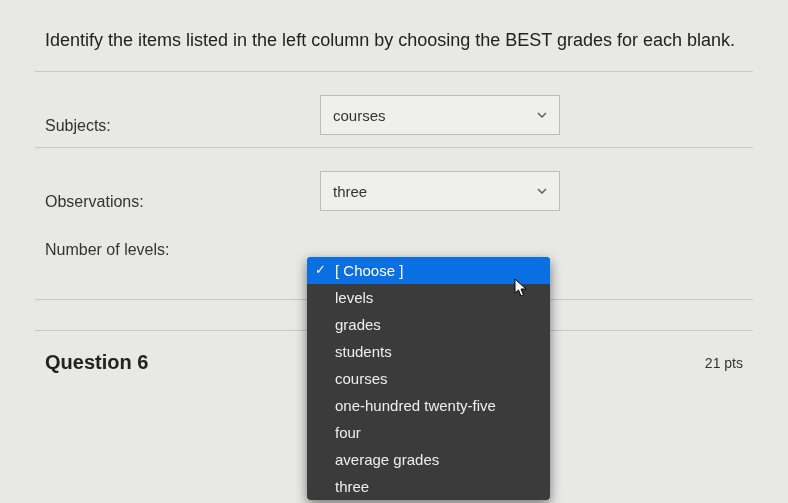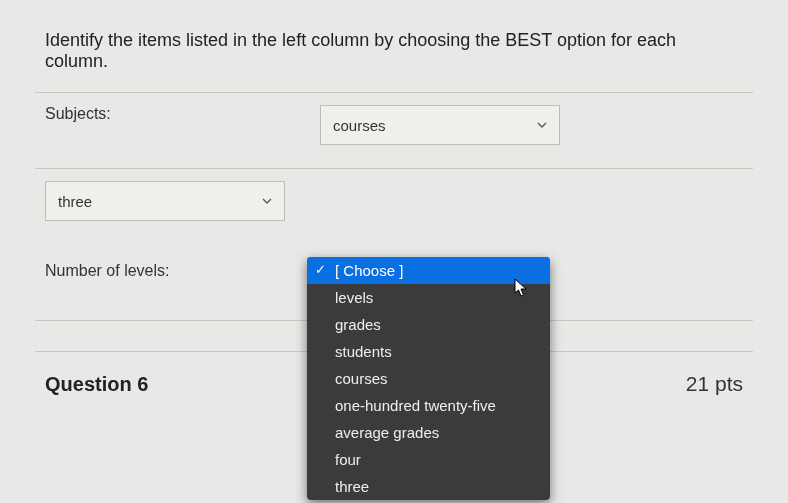--- a/index.html
+++ b/index.html
@@ -15,21 +15,21 @@
     .container {
       padding: 0 35px;
     }
     .instruction {
       font-size: 18px;
       padding: 30px 10px 20px 10px;
       color: #222;
     }
     .row {
       display: flex;
-      align-items: flex-start;
+      align-items: flex-end;
       border-top: 1px solid #c8c8c4;
       padding: 12px 10px;
       min-height: 76px;
     }
     .row-nb {
       display: flex;
       padding: 18px 10px;
       min-height: 76px;
     }
     .label-col {
@@ -63,21 +63,21 @@
       justify-content: space-between;
       border-top: 1px solid #c8c8c4;
       padding: 20px 10px 0 10px;
     }
     .q6-title {
       font-size: 20px;
       font-weight: 600;
       color: #222;
     }
     .pts {
-      font-size: 21px;
+      font-size: 14px;
       color: #333;
     }
     .dropdown {
       position: absolute;
       left: 307px;
       top: 257px;
       width: 243px;
       background: #3b3b3b;
       color: #eee;
       border-radius: 4px;
@@ -110,33 +110,34 @@
       pointer-events: none;
     }
     .end-line {
       border-top: 1px solid #c8c8c4;
     }
   </style>
 </head>
 <body>
 
 <div class="container">
-  <div class="instruction">Identify the items listed in the left column by choosing the BEST option for each column.</div>
+  <div class="instruction">Identify the items listed in the left column by choosing the BEST grades for each blank.</div>
 
   <div class="row">
     <div class="label-col">Subjects:</div>
     <div class="select">
       <span>courses</span>
       <svg class="chevron" viewBox="0 0 10 6">
           <path d="M1 1 L5 5 L9 1" stroke="#555" stroke-width="1.3" fill="none"></path>
         </svg>
     </div>
   </div>
 
   <div class="row">
+    <div class="label-col">Observations:</div>
     <div class="select">
       <span>three</span>
       <svg class="chevron" viewBox="0 0 10 6">
           <path d="M1 1 L5 5 L9 1" stroke="#555" stroke-width="1.3" fill="none"></path>
         </svg>
     </div>
   </div>
 
 
   <div class="row-nb">
@@ -155,20 +156,20 @@
 <div class="dropdown">
   <div class="dd-item selected">
     <span class="dd-check">✓</span>
     <span>[ Choose ]</span>
   </div>
   <div class="dd-item">levels</div>
   <div class="dd-item">grades</div>
   <div class="dd-item">students</div>
   <div class="dd-item">courses</div>
   <div class="dd-item">one-hundred twenty-five</div>
+  <div class="dd-item">four</div>
   <div class="dd-item">average grades</div>
-  <div class="dd-item">four</div>
   <div class="dd-item">three</div>
 </div>
 
 <svg class="cursor" width="16" height="20" viewBox="0 0 16 20">
   <path d="M1 1 L1 15 L4.5 12 L7 18 L9.5 17 L7 11 L12 11 Z" fill="#fff" stroke="#000" stroke-width="1"></path>
 </svg>
 
 </body></html>

